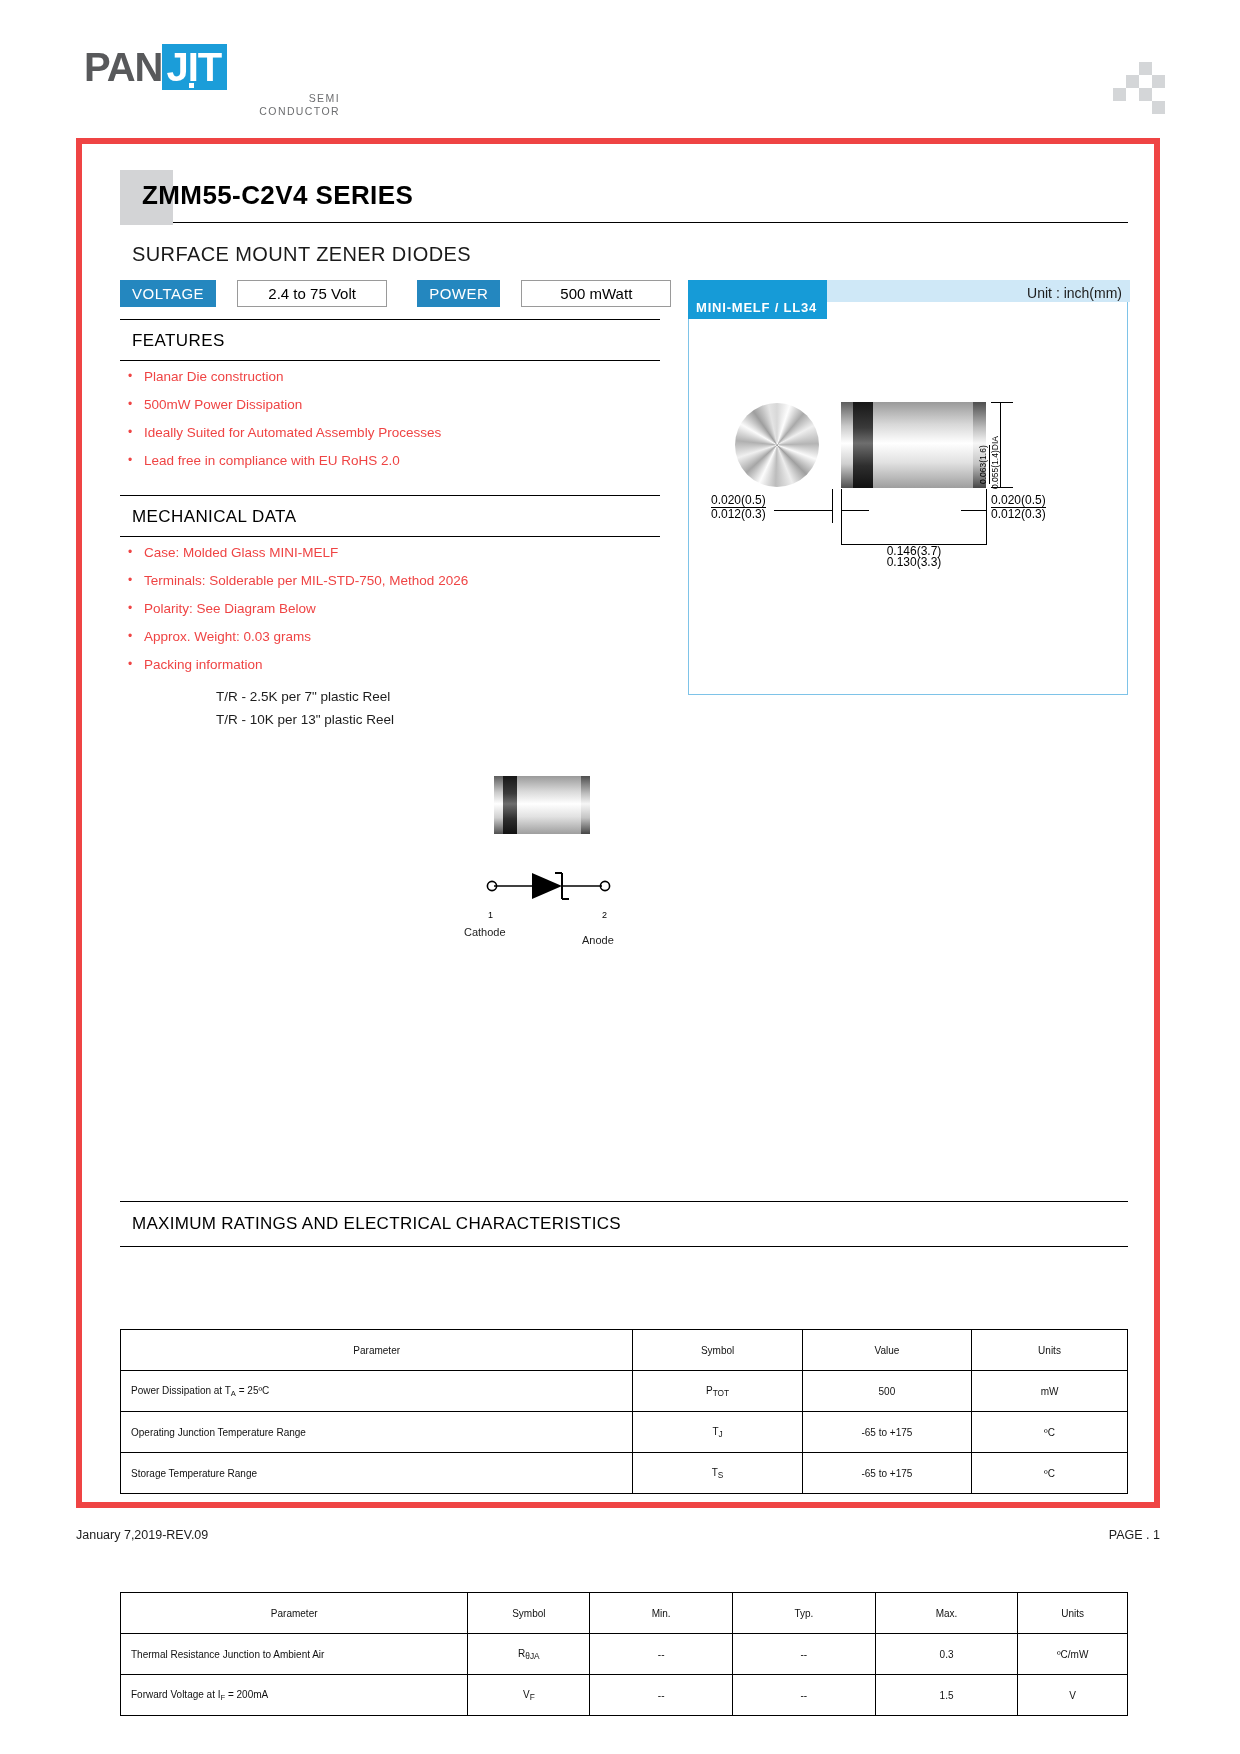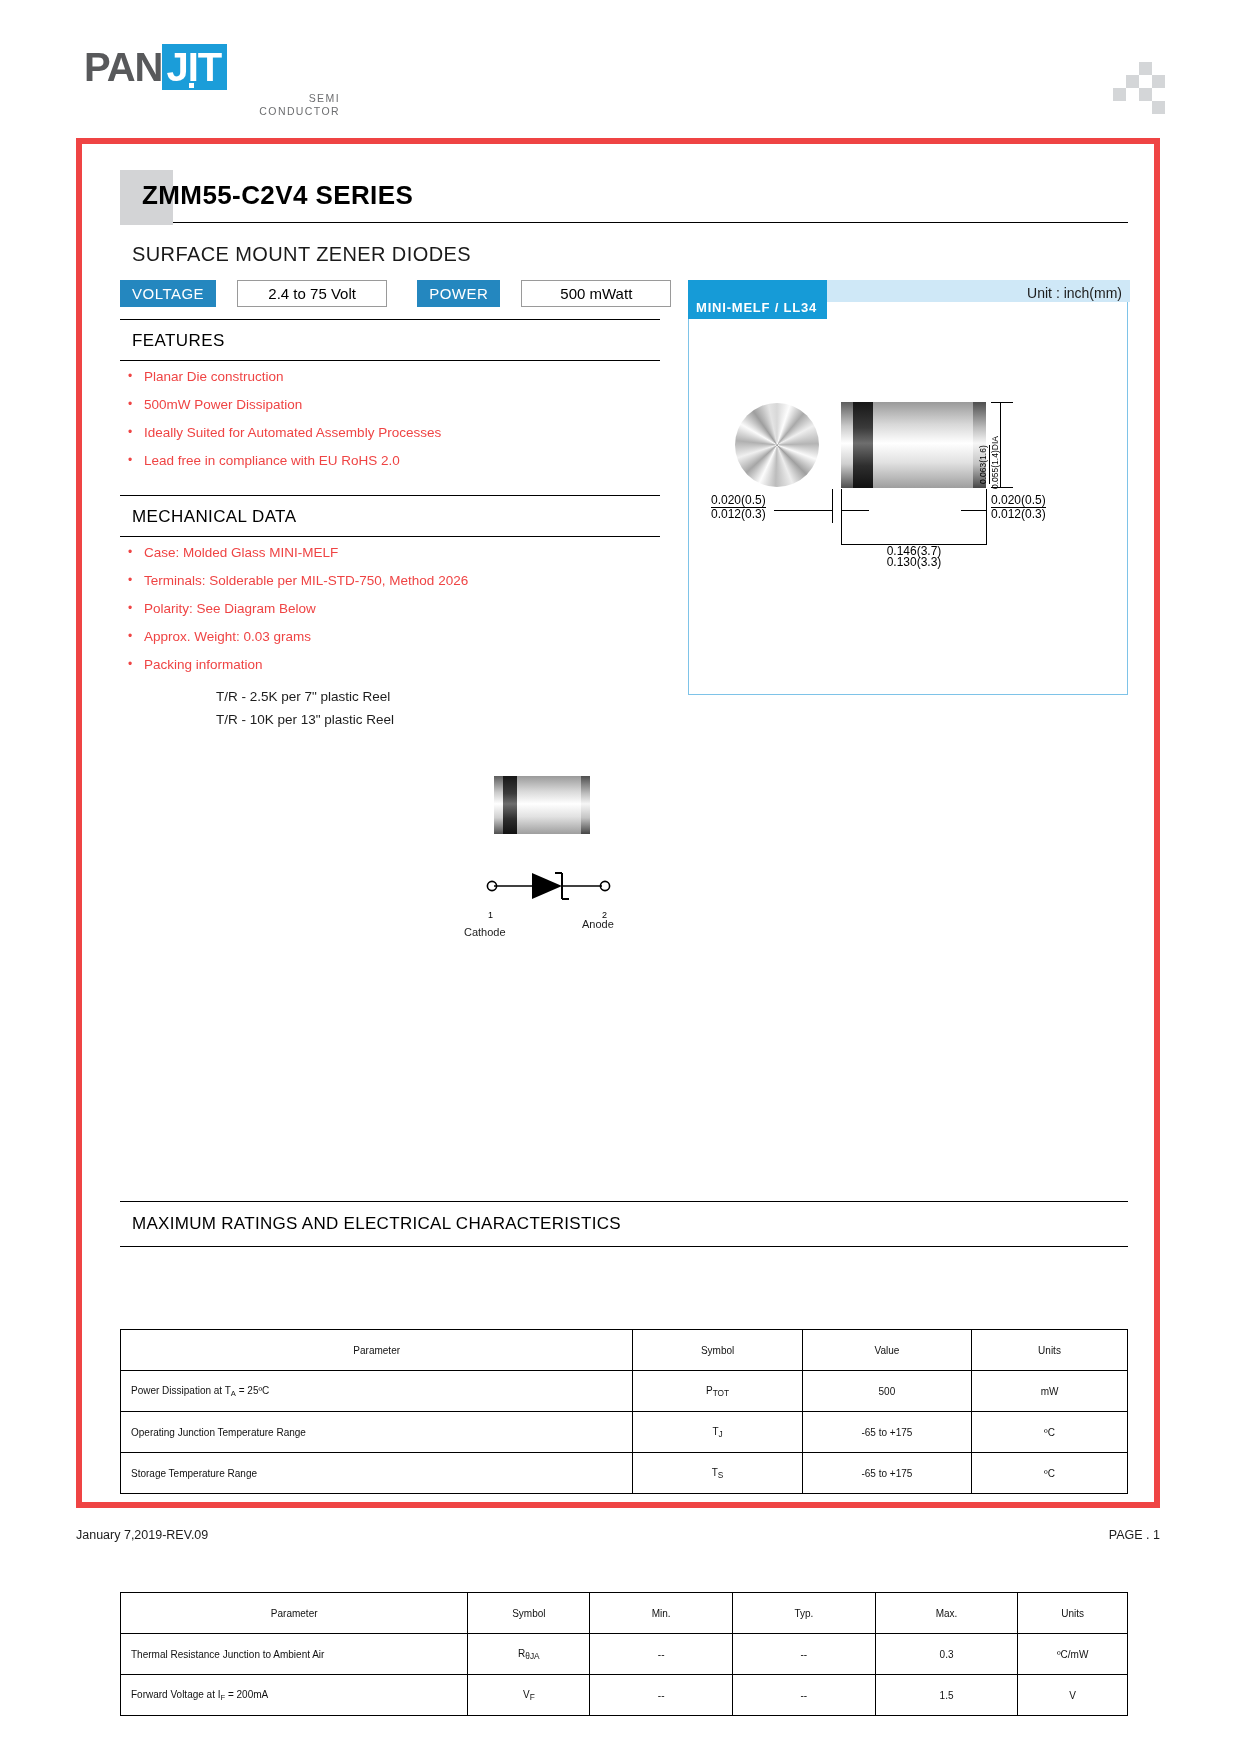--- a/index.html
+++ b/index.html
@@ -472,21 +472,21 @@
         <polygon points="46,3 46,29 76,16" fill="#000"></polygon>
         <line x1="76" y1="3" x2="76" y2="29" stroke="#000" stroke-width="2"></line>
         <line x1="76" y1="3" x2="69" y2="3" stroke="#000" stroke-width="2"></line>
         <line x1="76" y1="29" x2="83" y2="29" stroke="#000" stroke-width="2"></line>
         <line x1="76" y1="16" x2="116" y2="16" stroke="#000" stroke-width="1.6"></line>
         <circle cx="119" cy="16" r="4.6" fill="none" stroke="#000" stroke-width="1.6"></circle>
       </svg>
       <span class="sym-num" style="left:2px; top:40px;">1</span>
       <span class="sym-num" style="left:116px; top:40px;">2</span>
       <span class="sym-lbl" style="left:-22px; top:56px;">Cathode</span>
-      <span class="sym-lbl" style="left:96px; top:48px;">Anode</span>
+      <span class="sym-lbl" style="left:96px; top:64px;">Anode</span>
     </div>
 
     <div style="margin-top:466px;">
       <div class="rule-light"></div>
       <div class="ratings-hd" style="padding-top:12px; padding-bottom:12px;">MAXIMUM RATINGS AND ELECTRICAL CHARACTERISTICS</div>
       <div class="rule-light"></div>
     </div>
 
     <div style="margin-top:82px;">
       <table class="dt">

